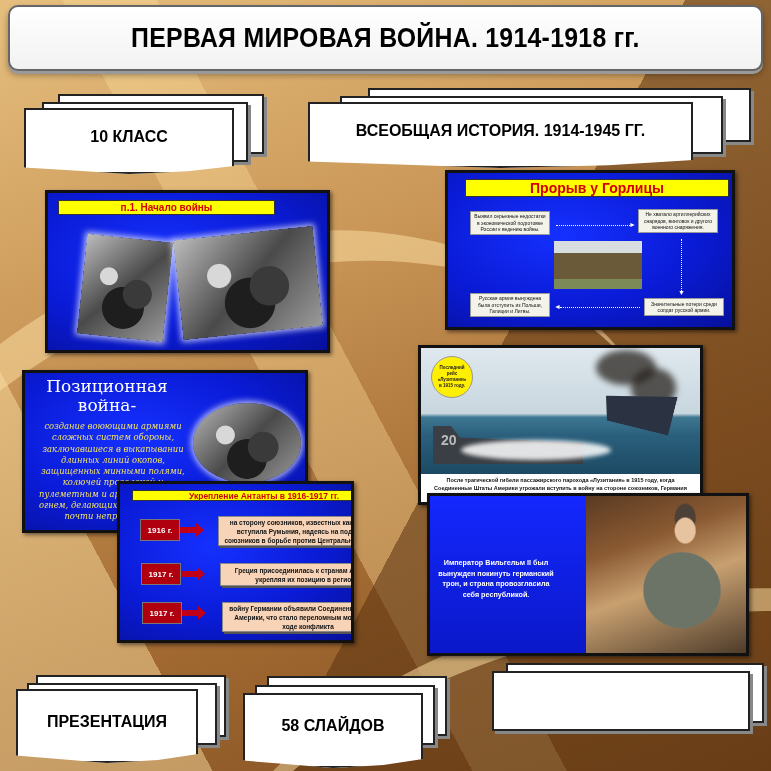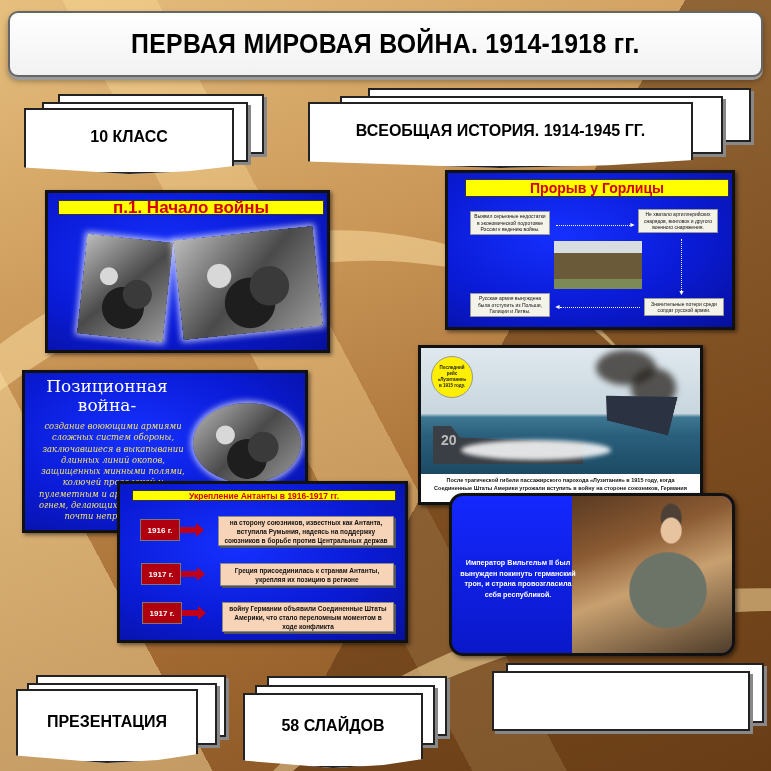--- a/index.html
+++ b/index.html
@@ -13,21 +13,21 @@
       linear-gradient(160deg, #e6bf7e 0%, #c99657 35%, #a56c33 65%, #7a4a1e 100%);
   }
   .swoosh {
     position: absolute; border-radius: 50%;
     border-top: 40px solid rgba(250,220,160,0.55);
     pointer-events: none;
   }
 
   
   .title-box {
-    position: absolute; left: 8px; top: 11px; width: 755px; height: 66px;
+    position: absolute; left: 8px; top: 5px; width: 755px; height: 66px;
     background: linear-gradient(#ffffff, #f2f2f2);
     border: 2px solid #666; border-radius: 10px;
     box-shadow: 0 3px 0 #9a9a9a, 0 4px 6px rgba(0,0,0,0.35);
     display: flex; align-items: center; justify-content: center;
   }
   .title-box span {
     font-weight: bold; font-size: 27px; letter-spacing: 0.3px; color: #000;
     transform: scaleX(0.92);
   }
 
@@ -150,21 +150,21 @@
 
 <div class="stack" style="left:308px;top:88px;width:445px;height:80px;">
   <div class="sheet" style="left:60px;top:0;width:383px;height:54px;"></div>
   <div class="sheet" style="left:32px;top:8px;width:383px;height:58px;"></div>
   <div class="front" style="left:0;top:14px;width:385px;height:66px;">
     <span style="margin-bottom:8px;">ВСЕОБЩАЯ ИСТОРИЯ. 1914-1945 ГГ.</span>
   </div>
 </div>
 
 <div class="slide blue-bg" style="left:45px;top:190px;width:285px;height:163px;">
-  <div class="yellow-bar" style="left:10px;top:7px;width:266px;height:15px;font-size:17px;">
+  <div class="yellow-bar" style="left:10px;top:7px;width:217px;height:15px;font-size:10px;">
     <span>п.1. Начало войны</span>
   </div>
   <div class="photo" style="left:34px;top:45px;width:86px;height:100px;transform:rotate(6deg);"></div>
   <div class="photo" style="left:130px;top:40px;width:140px;height:100px;transform:rotate(-6deg);"></div>
 </div>
 
 <div class="slide blue-bg" style="left:445px;top:170px;width:290px;height:160px;">
   <div class="yellow-bar" style="left:17px;top:6px;width:264px;height:18px;font-size:14px;">
     <span>Прорыв у Горлицы</span>
   </div>
@@ -188,21 +188,21 @@
   <div class="arrowhead" style="left:106px;top:130px;">◄</div>
   <div class="photo" style="left:106px;top:68px;width:88px;height:48px;box-shadow:none;background:linear-gradient(#d8dde0 0 25%, #6b5a3a 25% 80%, #7c8a58 80%);"></div>
 </div>
 
 <div class="slide blue-bg" style="left:22px;top:370px;width:286px;height:163px;padding-left:15px;">
   <div style="position:absolute;left:12px;top:4px;width:140px;text-align:center;font-family:'DejaVu Serif',serif;font-size:17px;line-height:19px;color:#fff;">Позиционная война-</div>
   <div style="position:absolute;left:8px;top:48px;width:160px;text-align:center;font-family:'DejaVu Serif',serif;font-style:italic;font-size:8.4px;line-height:11.3px;color:#f4e46a;">создание воюющими армиями сложных систем обороны, заключавшиеся в выкапывании длинных линий окопов, защищенных минными полями, колючей проволокой и пулеметным и артиллерийским огнем, делающих линию фронта почти неприступной</div>
   <div class="photo" style="left:168px;top:30px;width:108px;height:80px;border-radius:50%;"></div>
 </div>
 
-<div class="slide blue-bg" style="left:117px;top:481px;width:291px;height:162px;">
+<div class="slide blue-bg" style="left:117px;top:481px;width:237px;height:162px;">
   <div class="yellow-bar" style="left:12px;top:6px;width:264px;height:11px;font-size:8.5px;">
     <span>Укрепление Антанты в 1916-1917 гг.</span>
   </div>
 
   <div class="year-box" style="left:20px;top:35px;width:40px;height:22px;">
       <span>1916 г.</span>
     </div>
   <div class="red-arrow" style="left:60px;top:43px;width:16px;"></div>
   <div class="event-box" style="left:98px;top:32px;width:176px;height:30px;">
       <span>на сторону союзников, известных как Антанта, вступила Румыния, надеясь на поддержку союзников в борьбе против Центральных держав</span>
@@ -232,21 +232,21 @@
   <div class="ship" style="left:183px;top:40px;width:70px;height:40px;transform:rotate(14deg);"></div>
   <div class="sub" style="left:12px;top:78px;width:150px;height:38px;"></div>
   <div style="position:absolute;left:20px;top:84px;color:#bbb;font-weight:bold;font-size:14px;">20</div>
   <div class="foam" style="left:40px;top:92px;width:150px;height:20px;"></div>
   <div class="yellow-badge" style="left:10px;top:8px;width:42px;height:42px;">
     <span>Последний рейс «Лузитании» в 1915 году.</span>
   </div>
   <div class="caption">После трагической гибели пассажирского парохода «Лузитания» в 1915 году, когда Соединенные Штаты Америки угрожали вступить в войну на стороне союзников, Германия вынуждена была временно</div>
 </div>
 
-<div class="slide blue-bg" style="left:449px;top:493px;width:286px;height:163px;background:linear-gradient(#1428ff,#0a18c8);border-radius:14px;">
+<div class="slide blue-bg" style="left:427px;top:493px;width:322px;height:163px;background:linear-gradient(#1428ff,#0a18c8);">
   <div class="portrait" style="width:160px;"></div>
   <div style="position:absolute;left:8px;top:62px;width:116px;text-align:center;font-size:7.2px;line-height:10.5px;color:#fff;font-weight:bold;">Император Вильгельм II был вынужден покинуть германский трон, и страна провозгласила себя республикой.</div>
 </div>
 
 <div class="stack" style="left:24px;top:673px;width:210px;height:90px;">
   <div class="sheet" style="left:12px;top:2px;width:190px;height:62px;"></div>
   <div class="sheet" style="left:3px;top:10px;width:190px;height:62px;"></div>
   <div class="front" style="left:-8px;top:16px;width:182px;height:74px;align-items:center;">
     <span style="margin-bottom:8px;">ПРЕЗЕНТАЦИЯ</span>
   </div>

